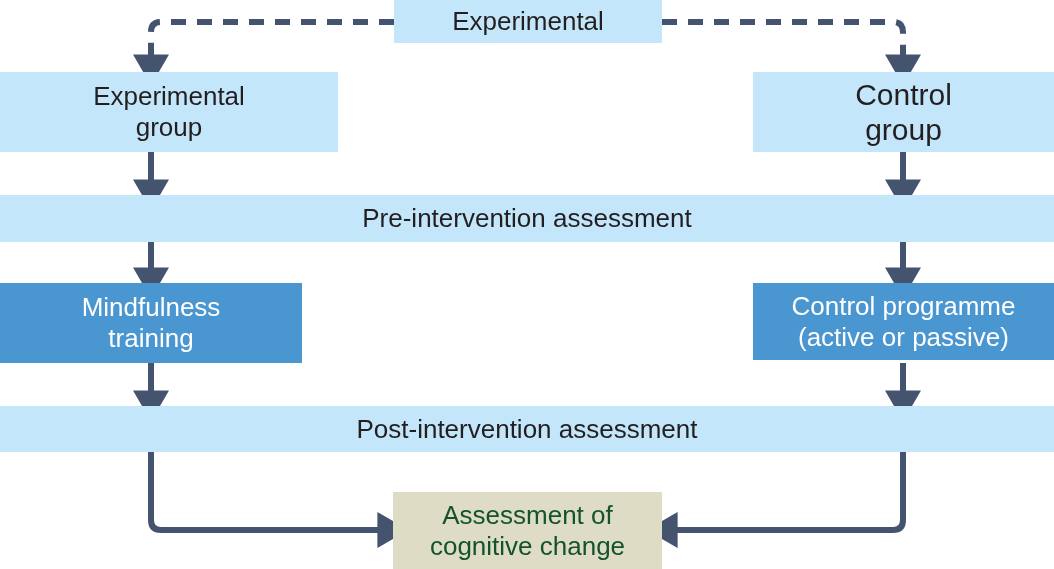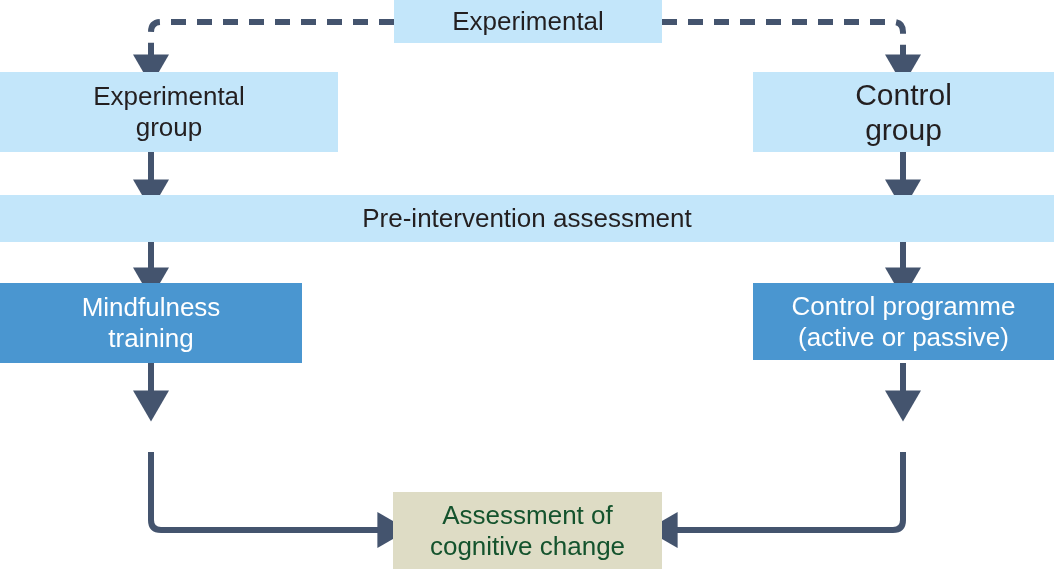--- a/index.html
+++ b/index.html
@@ -159,19 +159,22 @@
   <div class="node node-dark" id="node-mindfulness">
     <span>Mindfulness
 training</span>
   </div>
 
   <div class="node node-dark" id="node-control-programme">
     <span>Control programme
 (active or passive)</span>
   </div>
 
+  <div class="node node-light" id="node-post-assessment">
+    <span>Post-intervention assessment</span>
+  </div>
 
   <div class="node node-beige" id="node-cognitive-change">
     <span>Assessment of
 cognitive change</span>
   </div>
 
 </div>
 
 </body></html>

